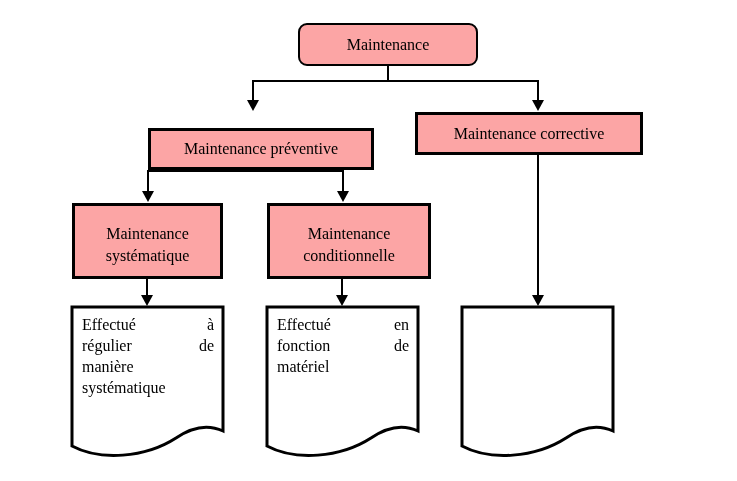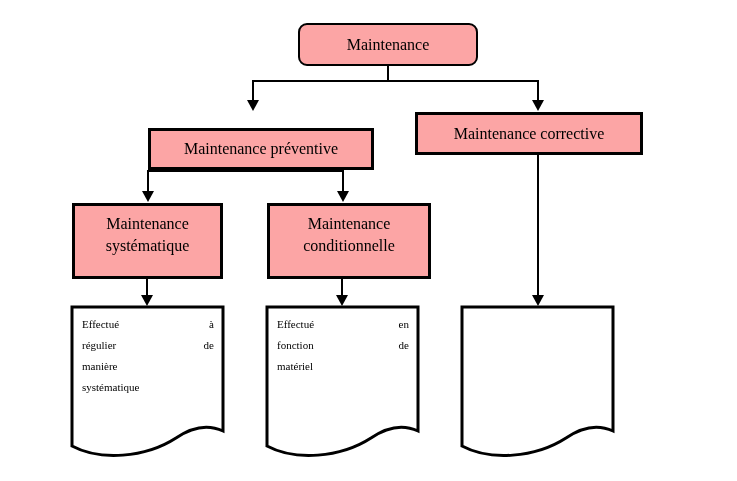--- a/index.html
+++ b/index.html
@@ -34,25 +34,25 @@
     text-align: center;
     font-size: 16px;
     line-height: 22px;
   }
   .node.root {
     border-width: 2px;
     border-radius: 9px;
   }
   .node.leaf {
     align-items: flex-start;
-    padding-top: 7px;
+    padding-top: 17px;
   }
   .doc-text {
     position: absolute;
-    font-size: 11px;
+    font-size: 16px;
     line-height: 21px;
   }
   .doc-line {
     display: flex;
     justify-content: space-between;
     white-space: nowrap;
   }
 </style>
 </head>
 <body>

